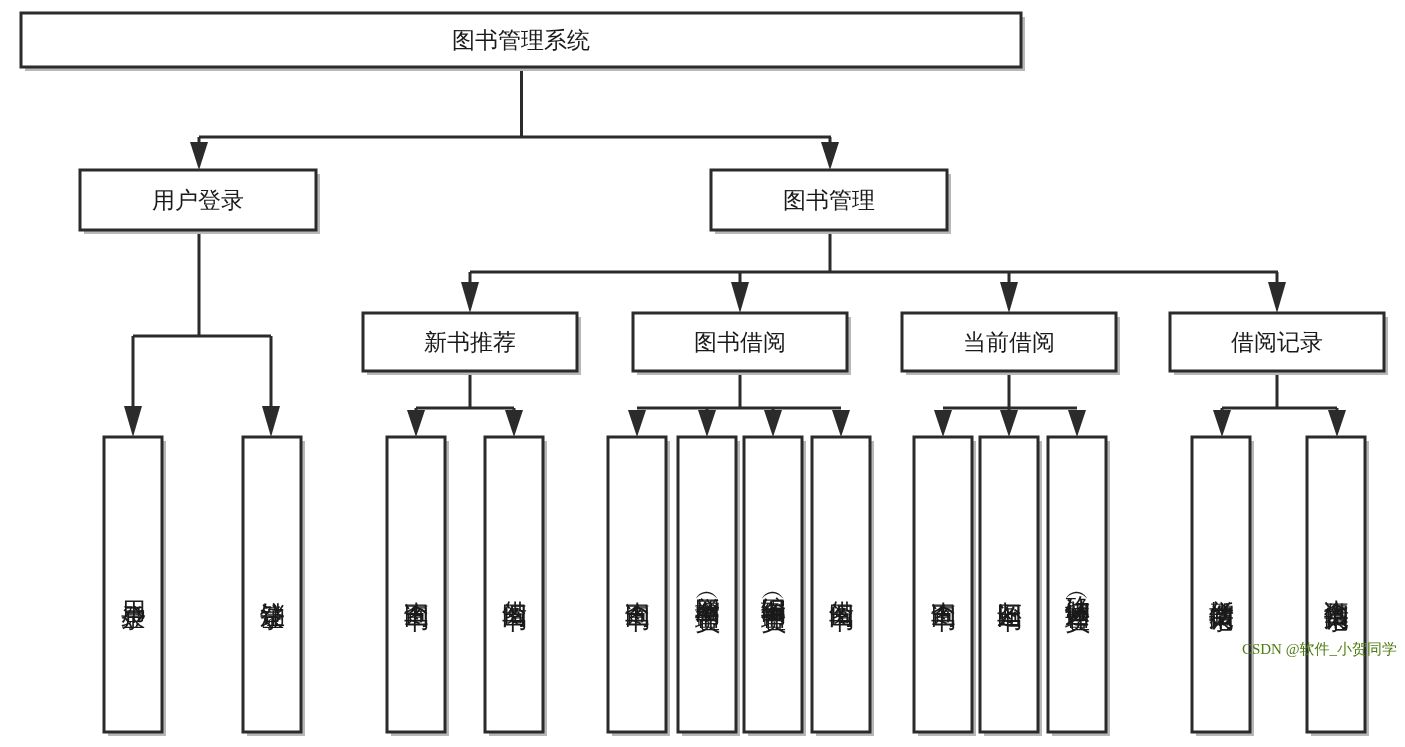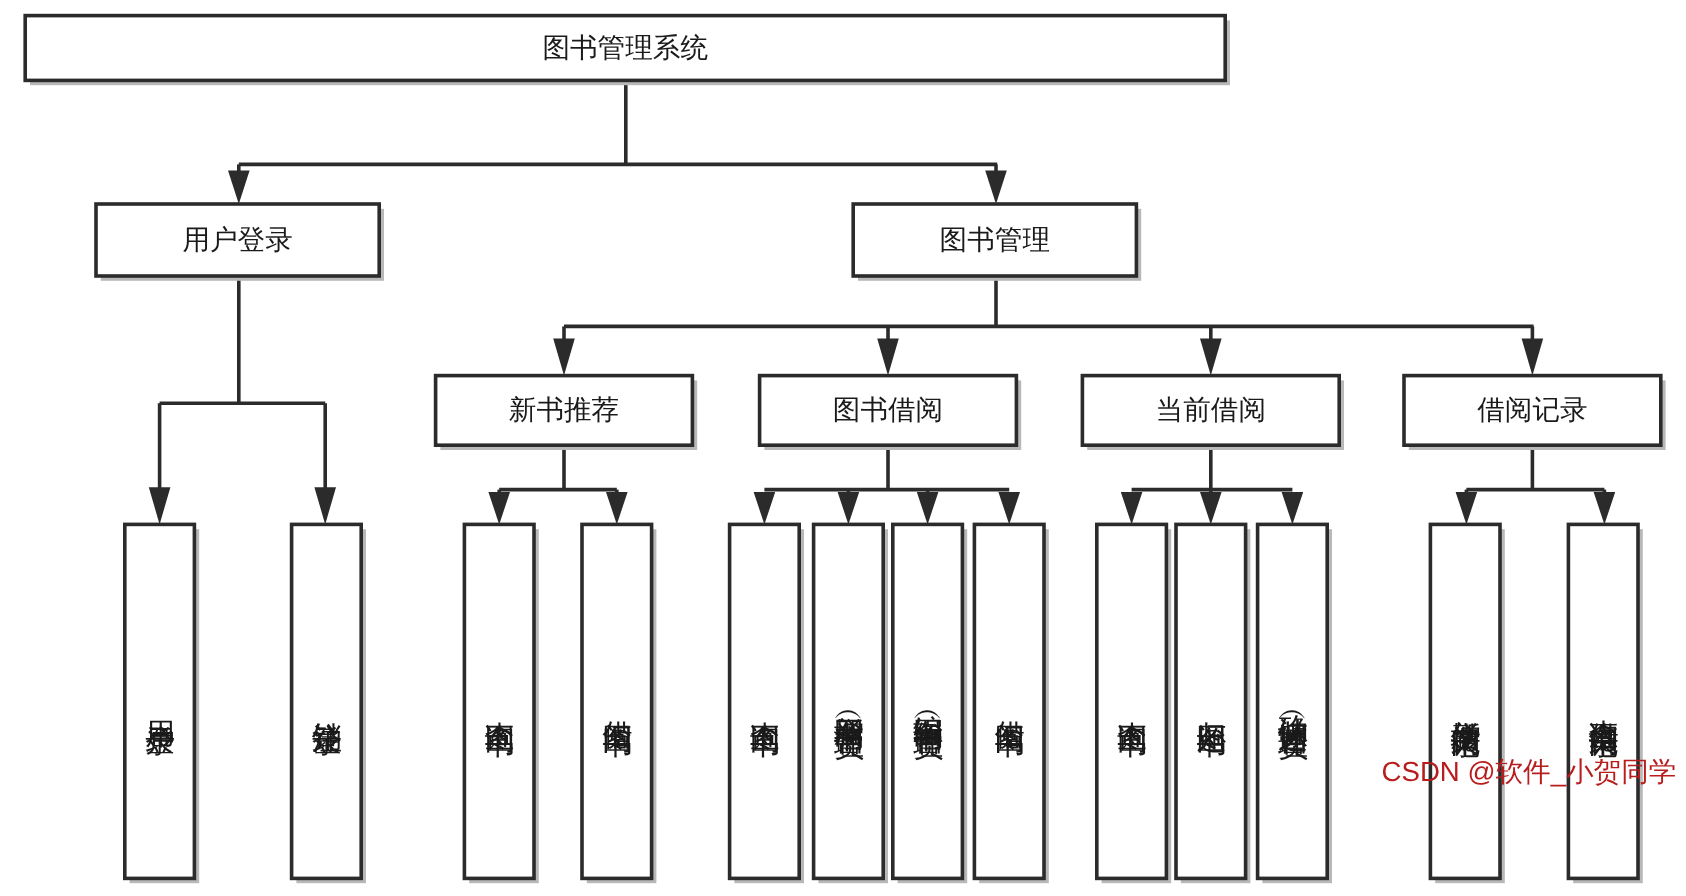--- a/index.html
+++ b/index.html
@@ -65,23 +65,23 @@
     display: flex;
     align-items: center;
     justify-content: center;
     white-space: nowrap;
     pointer-events: none;
   }
   .watermark {
     position: absolute;
     right: 8px;
     bottom: 6px;
-    font-family: Liberation Sans, sans-serif;
-    font-size: 23px;
-    color: #b91c1c;
+    font-family: Liberation Serif, serif;
+    font-size: 15px;
+    color: #4d7c0f;
     white-space: nowrap;
   }
 </style>
 </head>
 <body>
 
 <div id="diagram-root">
 
   <svg class="flow" viewBox="0 0 1405 747">
 

